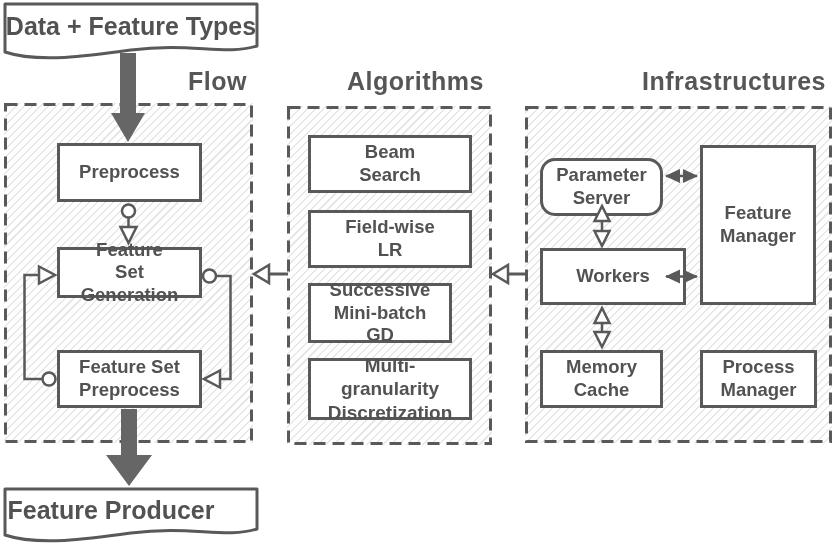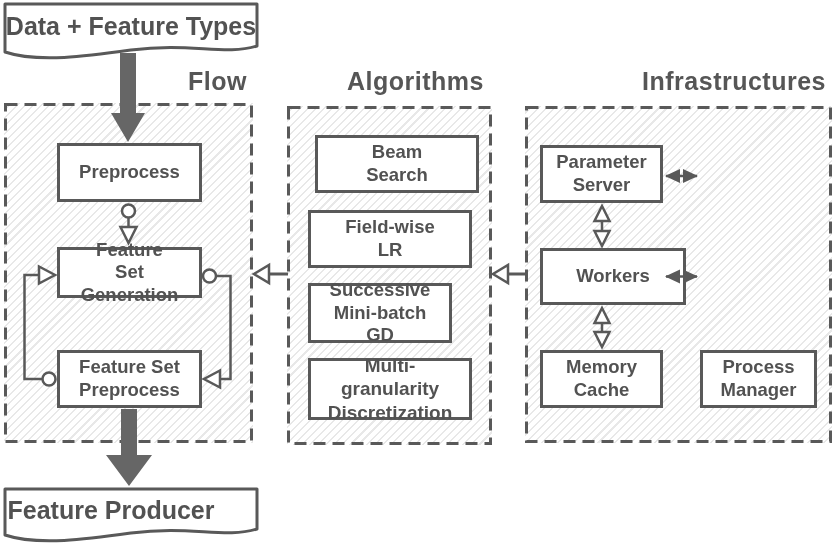--- a/index.html
+++ b/index.html
@@ -38,26 +38,27 @@
   <div class="panel" style="left:525px;top:106px;width:307px;height:337px;"></div>
 
   <div class="panel-title" style="left:53px;top:67px;width:194px;">Flow</div>
   <div class="panel-title" style="left:288px;top:67px;width:196px;">Algorithms</div>
   <div class="panel-title" style="left:525px;top:67px;width:301px;">Infrastructures</div>
 
   <div class="node" style="left:57px;top:143px;width:145px;height:59px;">Preprocess</div>
   <div class="node" style="left:57px;top:247px;width:145px;height:51px;">Feature Set Generation</div>
   <div class="node" style="left:57px;top:350px;width:145px;height:58px;">Feature Set Preprocess</div>
 
-  <div class="node" style="left:308px;top:135px;width:164px;height:58px;margin-left:7px;">Beam Search</div>
+  <div class="node" style="left:308px;top:135px;width:164px;height:58px;">Beam Search</div>
   <div class="node" style="left:308px;top:210px;width:164px;height:58px;">Field-wise LR</div>
   <div class="node" style="left:308px;top:283px;width:144px;height:60px;">Successive Mini-batch GD</div>
   <div class="node small" style="left:308px;top:358px;width:164px;height:62px;">Multi-granularity Discretization</div>
 
-  <div class="node" style="left:540px;top:145px;width:123px;height:58px;">Parameter Server</div>
+  <div class="node" style="left:540px;top:158px;width:123px;height:58px;border-radius:15px;">Parameter Server</div>
+  <div class="node" style="left:700px;top:145px;width:116px;height:160px;">Feature Manager</div>
   <div class="node" style="left:540px;top:248px;width:146px;height:57px;">Workers</div>
   <div class="node" style="left:540px;top:350px;width:123px;height:58px;">Memory Cache</div>
   <div class="node" style="left:700px;top:350px;width:117px;height:58px;">Process Manager</div>
 
   <div class="doc-label" style="left:5px;top:4px;width:252px;height:44px;">Data + Feature Types</div>
   <div class="doc-label" style="left:5px;top:489px;width:212px;height:42px;">Feature Producer</div>
 
   <svg id="overlay" width="835" height="547" viewBox="0 0 835 547">
 
     <path d="M 5 4 H 257 V 46 C 225 56 190 42 131 50 C 88 56 38 63 5 52 Z" fill="#ffffff" stroke="#595959" stroke-width="3" stroke-linejoin="round"></path>

